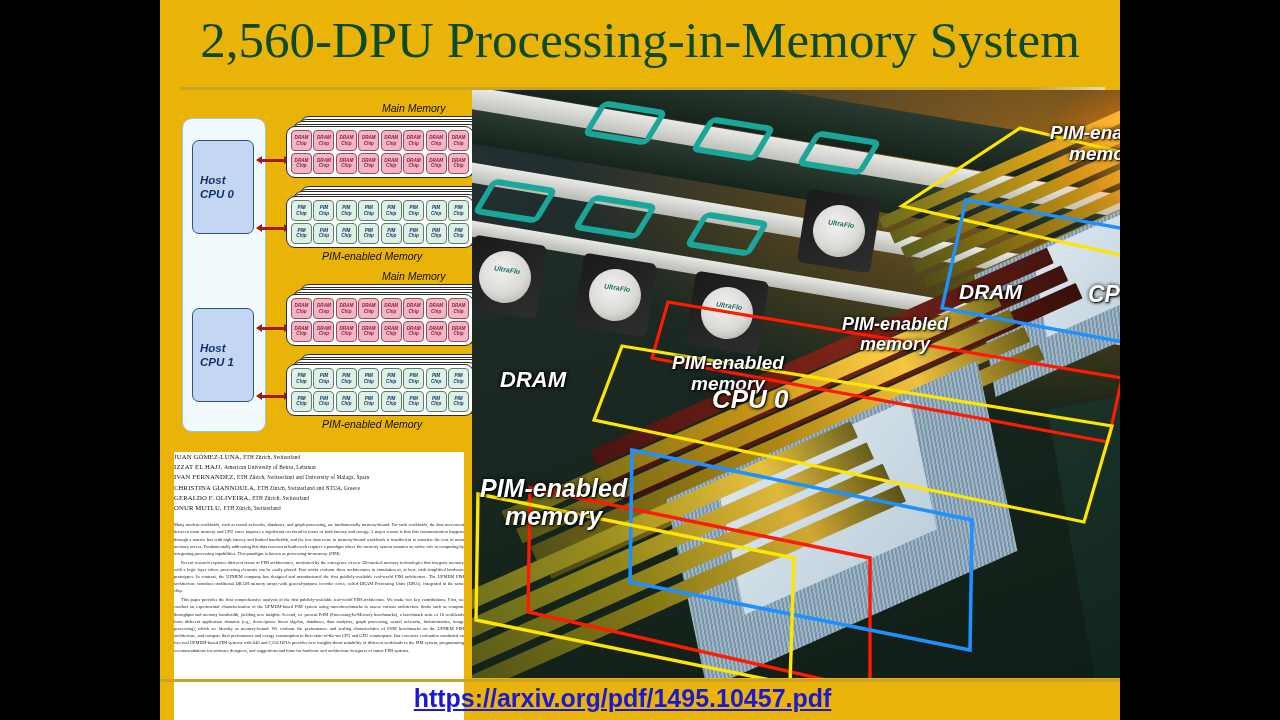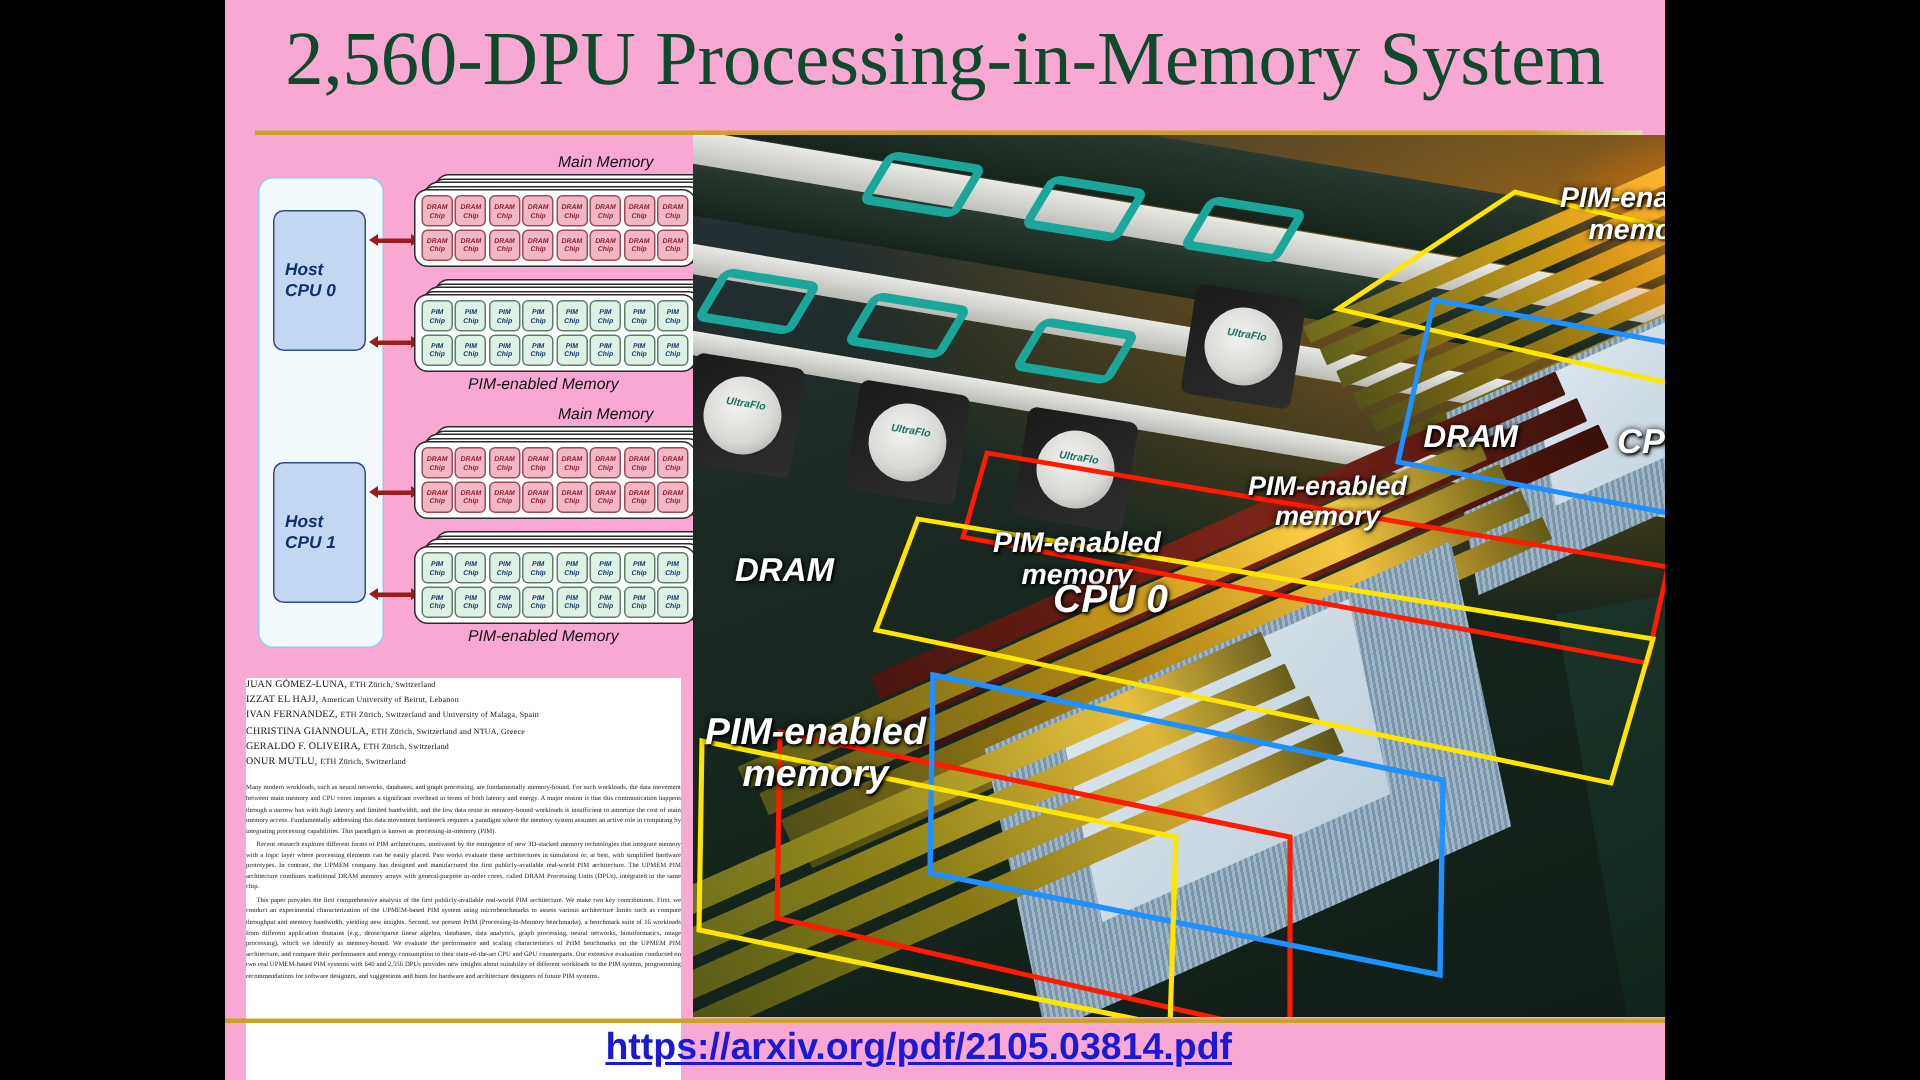--- a/index.html
+++ b/index.html
@@ -1,18 +1,18 @@
 <!DOCTYPE html>
 <html><head>
 <meta charset="utf-8">
 <style>
   html,body{margin:0;padding:0;background:#000;}
   body{width:1280px;height:720px;overflow:hidden;font-family:"Liberation Sans",sans-serif;}
   .stage{position:relative;width:1280px;height:720px;background:#000;}
-  .slide{position:absolute;left:150px;top:0;width:960px;height:720px;background:#f9a8d4;overflow:hidden;}
+  .slide{position:absolute;left:160px;top:0;width:960px;height:720px;background:#eab308;overflow:hidden;}
 
   
   .title{
     position:absolute;left:0;top:14px;width:960px;text-align:center;
     font-family:"Liberation Serif","DejaVu Serif",serif;
     font-size:51px;line-height:1.05;color:#0d4a2b;white-space:nowrap;
   }
   .title-rule{position:absolute;left:20px;top:87px;width:925px;height:3px;
     background:linear-gradient(to right,#c9a227,#c9a227 92%,#e8dcae);}
 
@@ -599,16 +599,16 @@
 memory</div>
       <div class="anno-label" style="left:200px;top:262px;font-size:19px;text-align:center;">PIM-enabled
 memory</div>
       <div class="anno-label" style="left:28px;top:278px;font-size:22px;">DRAM</div>
       <div class="anno-label" style="left:240px;top:295px;font-size:26px;">CPU 0</div>
       <div class="anno-label" style="left:8px;top:384px;font-size:25px;text-align:center;">PIM-enabled
 memory</div>
     </div>
 
     <div class="bot-rule"></div>
-    <a class="url" href="#">https://arxiv.org/pdf/2105.03814.pdf</a>
+    <a class="url" href="#">https://arxiv.org/pdf/1495.10457.pdf</a>
     <div class="pageno">45</div>
   </div>
 </div>
 
 </body></html>

